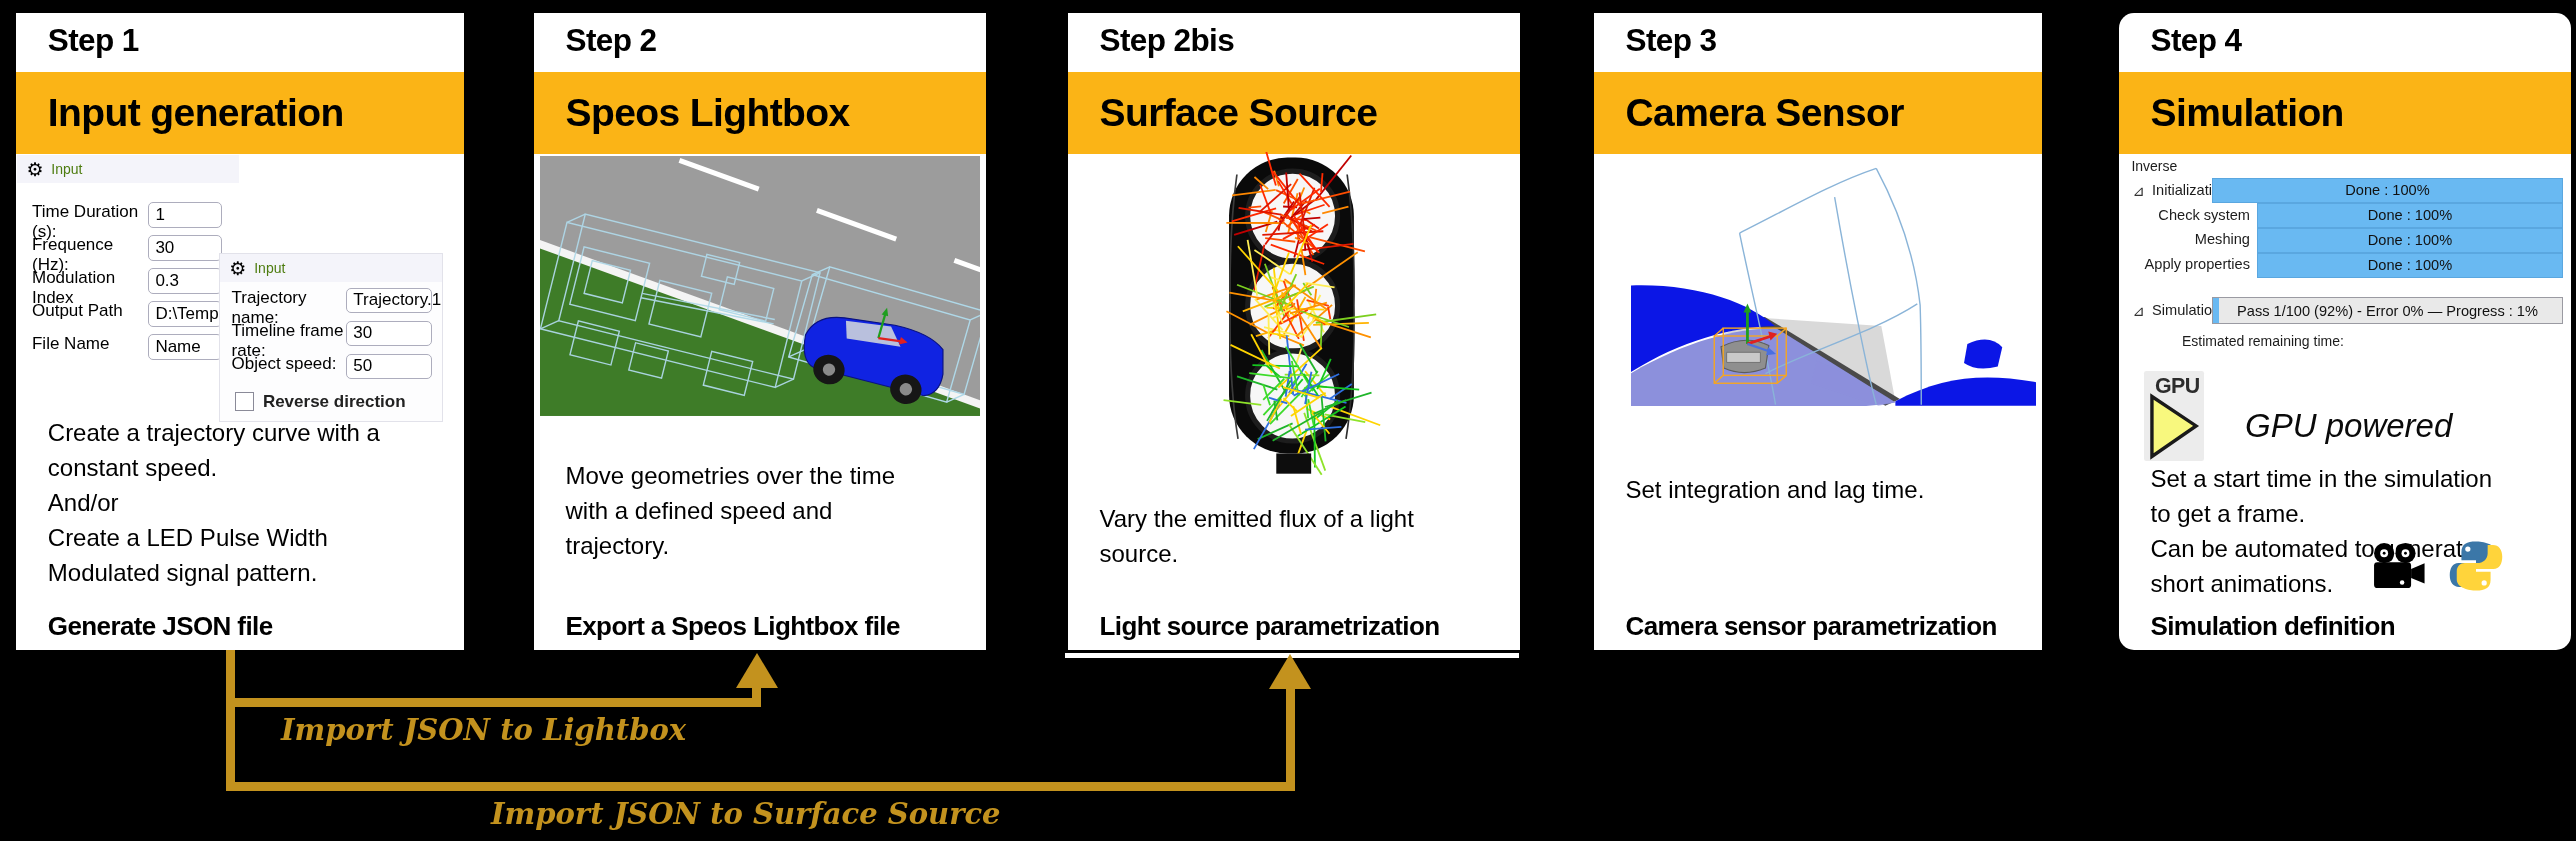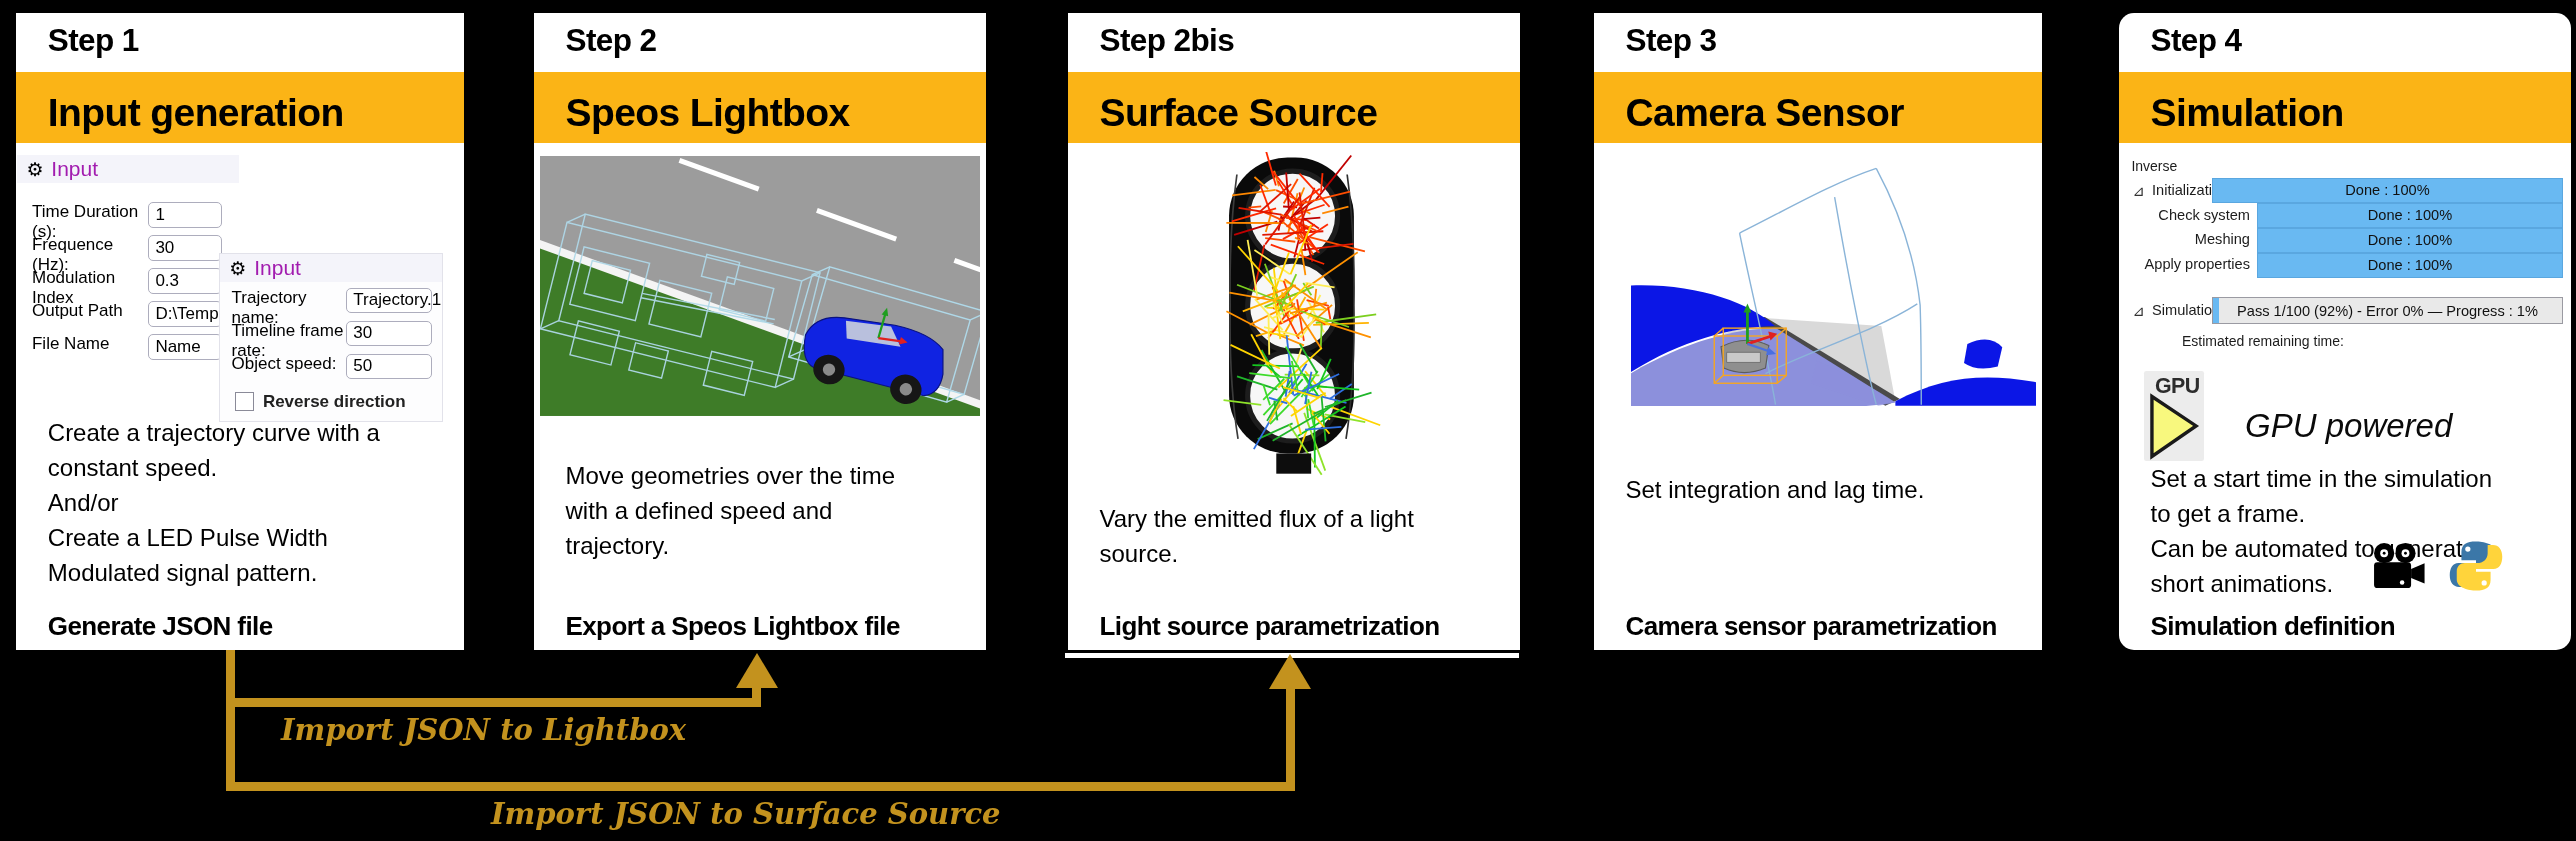--- a/index.html
+++ b/index.html
@@ -1,29 +1,29 @@
 <!DOCTYPE html>
 <html style="font-size:9px"><head>
 <meta charset="utf-8">
 <style>
   html,body{margin:0;padding:0;background:#000;}
   body{width:2576px;height:842px;position:relative;overflow:hidden;
        font-family:"Liberation Sans",sans-serif;color:#000;}
   .card{position:absolute;top:13px;height:637px;background:#fff;}
   .step{position:absolute;top:9px;left:31.5px;font-size:31.5px;font-weight:bold;letter-spacing:-0.6px;}
-  .band{position:absolute;left:0;right:0;top:59px;height:71px;background:#FBB416;}
+  .band{position:absolute;left:0;right:0;top:59px;height:82px;background:#FBB416;}
   .band .bandtitle{display:block;font-size:39px;font-weight:bold;line-height:82px;margin-left:31.5px;letter-spacing:-0.6px;}
   .desc{position:absolute;left:31.5px;right:14.6px;font-size:24px;line-height:35px;white-space:pre-line;}
   .cfooter{position:absolute;left:31.5px;bottom:7.9px;font-size:26px;font-weight:bold;letter-spacing:-0.6px;}
 
   
   .panel{position:absolute;background:#fff;}
   .phead{height:28px;background:#f4f4fa;display:flex;align-items:center;padding-left:9px;}
   .gear{font-size:19px;line-height:19px;margin-right:7.9px;}
-  .phead .ptitle{font-size:21px;color:#a21caf;}
+  .phead .ptitle{font-size:14px;color:#4d7c0f;}
   .prow{height:33px;display:flex;padding-left:14.6px;}
   .prow .plabel{flex:1;font-size:17px;}
   .pbox{width:66px;height:23.6px;border:1.1px solid #adadbd;border-radius:5px;
         font-size:17px;display:flex;align-items:center;padding-left:6.8px;background:#fff;}
   .p2 .pbox{width:78px;}
   .chkrow{display:flex;align-items:center;padding-left:14.6px;height:30px;font-weight:bold;}
   .chk{width:17px;height:17px;border:1.1px solid #8a8a98;background:#fff;margin-right:9px;}
   .chklabel{font-size:17px;color:#222;}
 
   

